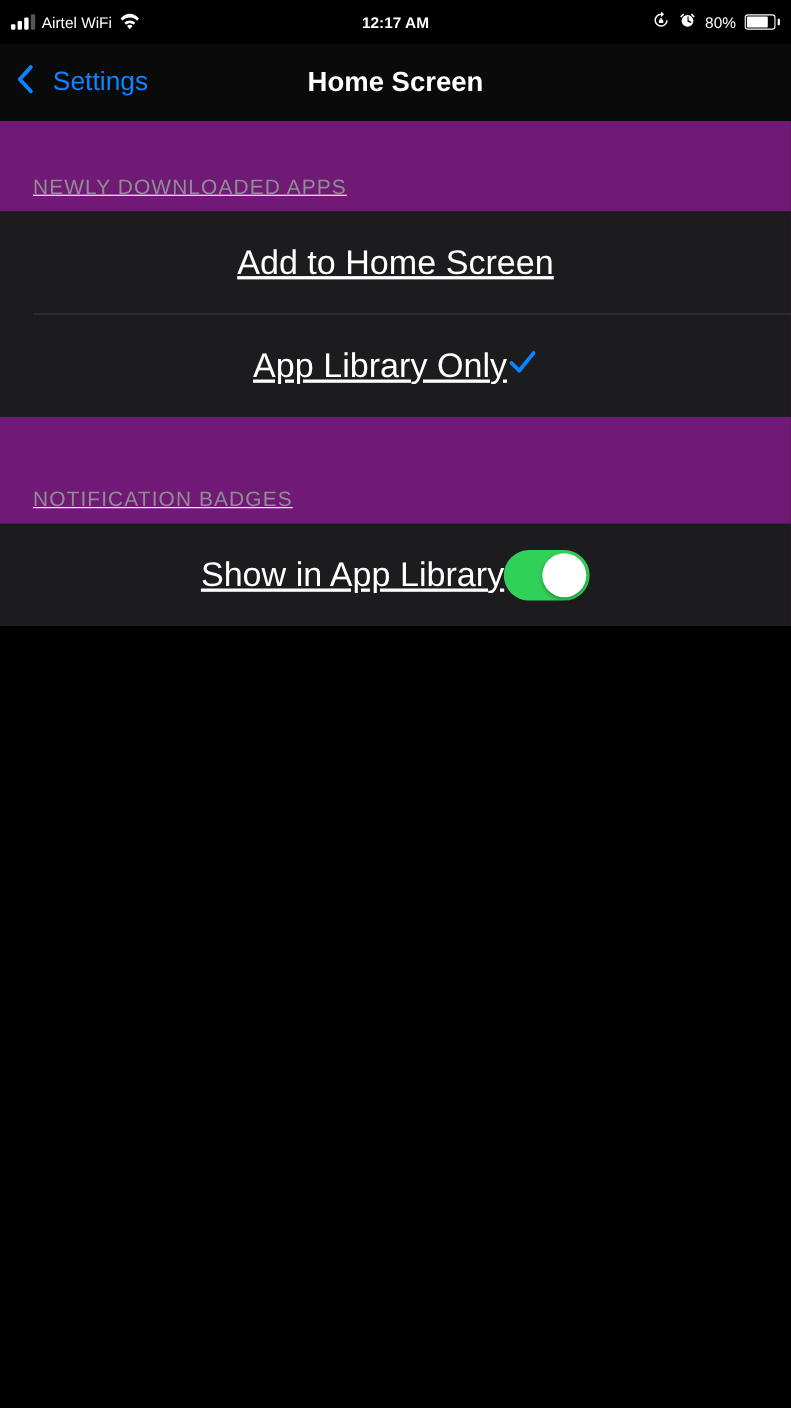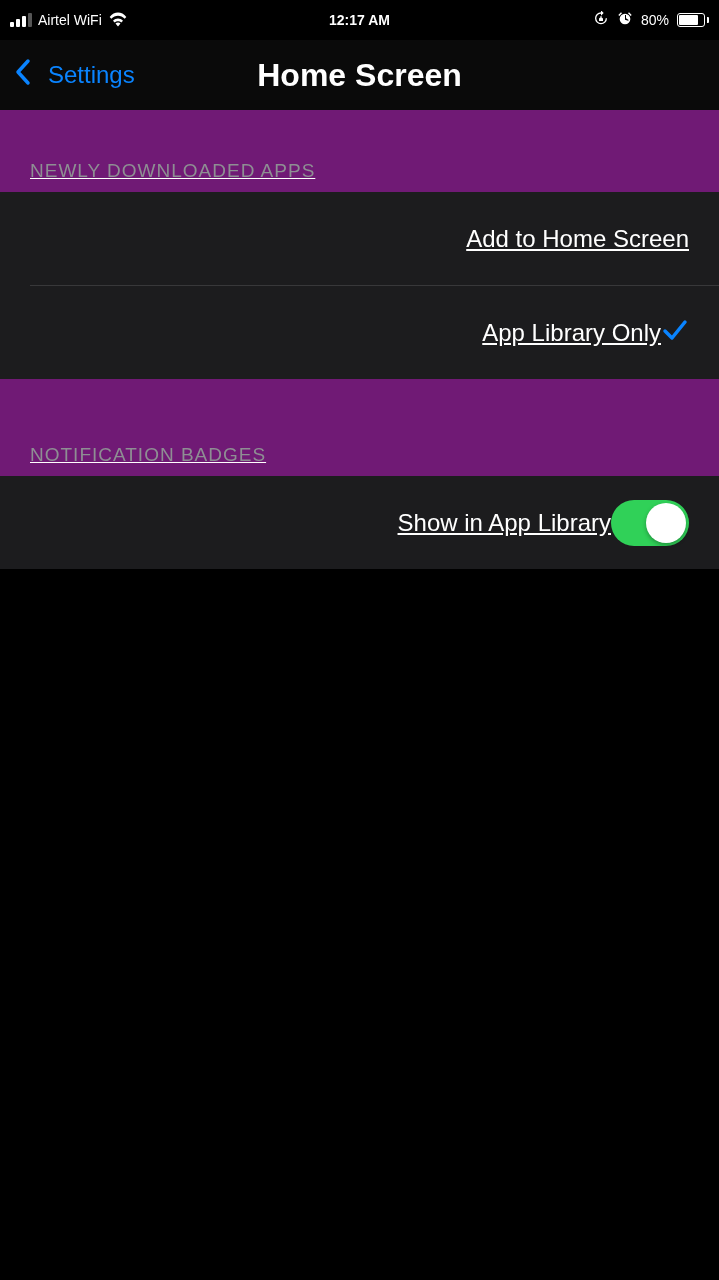--- a/index.html
+++ b/index.html
@@ -112,21 +112,21 @@
       stroke: #0a84ff;
       stroke-width: 3.5;
       fill: none;
       stroke-linecap: round;
       stroke-linejoin: round;
     }
     .nav-title {
       position: absolute;
       left: 50%;
       transform: translateX(-50%);
-      font-size: 32px;
+      font-size: 25px;
       font-weight: 600;
       color: #fff;
     }
     .content {
       background: #701a75;
       text-decoration: underline;
     }
     .section-header {
       padding: 50px 30px 10px 30px;
       font-size: 19px;
@@ -136,24 +136,24 @@
     }
     .section-header.second {
       padding-top: 65px;
     }
     .cell-group {
       background: #1c1c1e;
     }
     .cell {
       display: flex;
       align-items: center;
-      justify-content: flex-end;
+      justify-content: center;
       padding: 0 30px;
       height: 93px;
-      font-size: 24px;
+      font-size: 31px;
       color: #fff;
     }
     .cell-separator {
       height: 1px;
       background: #38383a;
       margin-left: 30px;
     }
     .checkmark svg {
       width: 28px;
       height: 28px;

